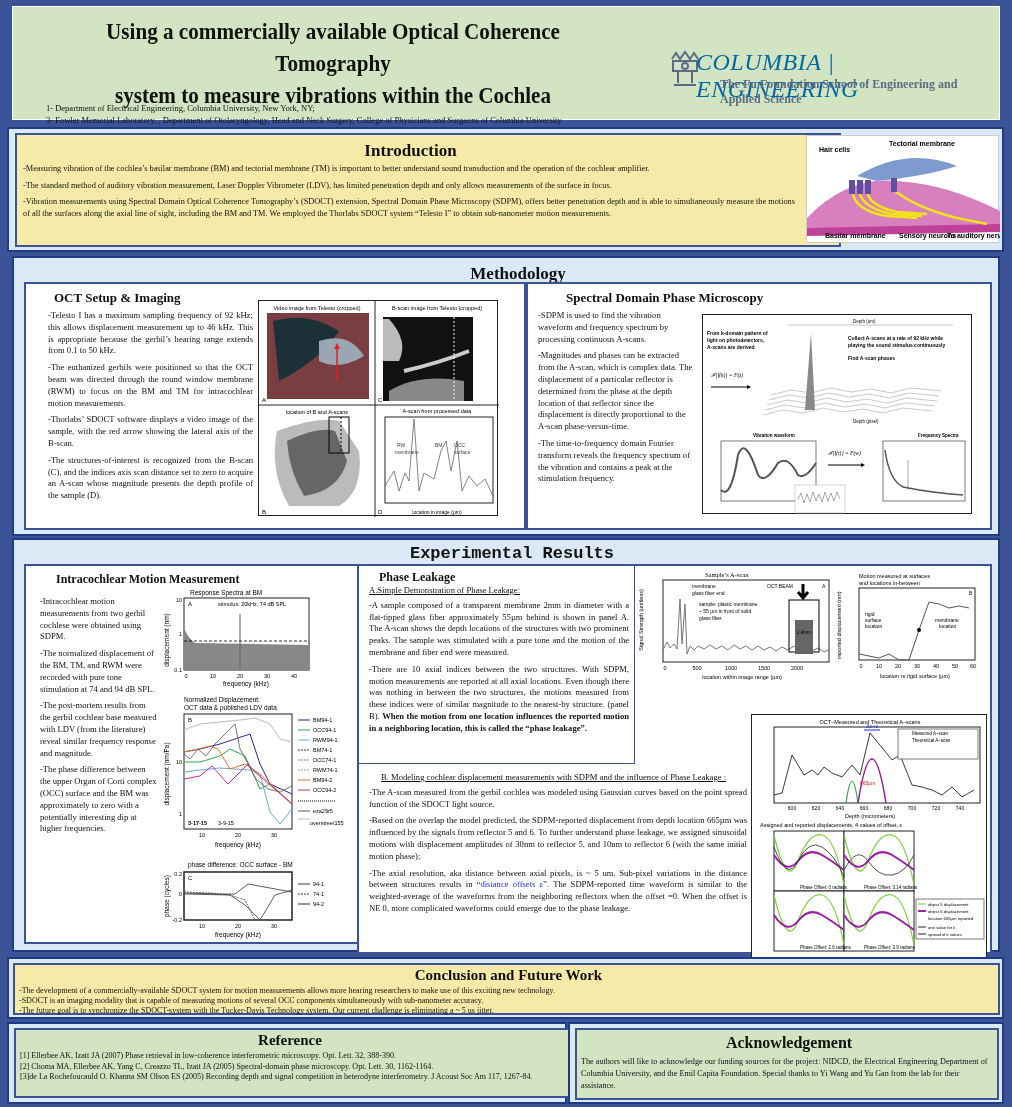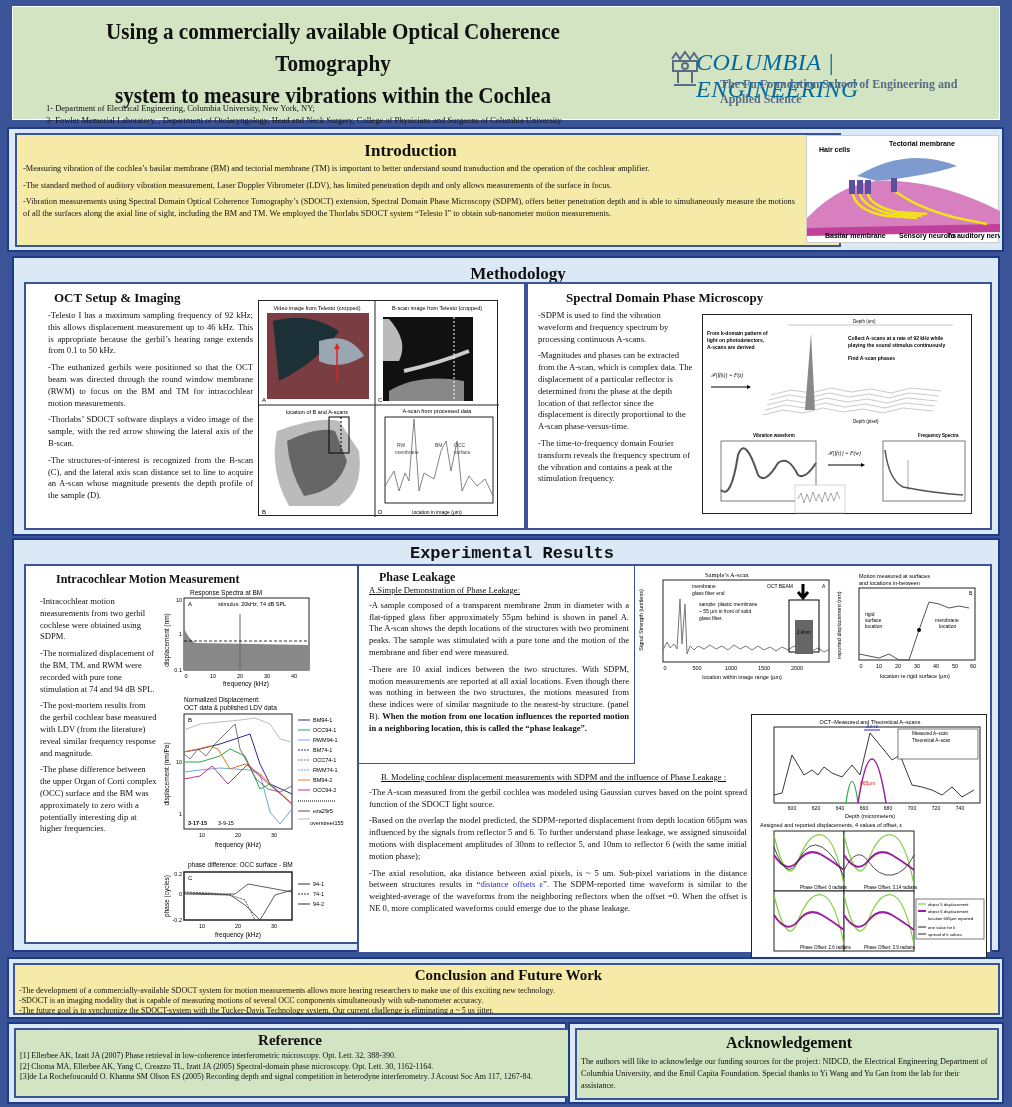--- a/index.html
+++ b/index.html
@@ -123,21 +123,21 @@
 
 <div id="meth-wrap" class="abs outer">
   <div id="meth-title" class="abs panel-title">Methodology</div>
 
   <div id="oct" class="abs">
     <div class="abs sub-title" style="left:28px;top:6px;">OCT Setup &amp; Imaging</div>
     <div class="abs txt" style="left:22px;top:26px;width:205px;">
       <p>-Telesto I has a maximum sampling frequency of 92 kHz; this allows displacement measurement  up to 46 kHz. This is appropriate because the gerbil’s hearing range extends from 0.1 to 50 kHz.</p>
       <p>-The euthanized gerbils were positioned so that the OCT beam was directed through the round window membrane (RWM) to focus on the BM and TM for intracochlear motion measurements.</p>
       <p>-Thorlabs’ SDOCT software displays a video image of the sample, with the red arrow showing the lateral axis of the B-scan.</p>
-      <p>-The structures-of-interest is recognized from the B-scan (C), and the lateral axis scan distance set to line to acquire an A-scan whose magnitude presents the depth profile of the sample (D).</p>
+      <p>-The structures-of-interest is recognized from the B-scan (C), and the indices axis scan distance set to zero to acquire an A-scan whose magnitude presents the depth profile of the sample (D).</p>
     </div>
     <div class="abs fig-box" style="left:232px;top:16px;width:240px;height:216px;">
       <svg width="240" height="216" viewBox="0 0 240 216">
         <line x1="116" y1="0" x2="116" y2="216" stroke="#222"></line>
         <line x1="0" y1="104" x2="240" y2="104" stroke="#222"></line>
         <text x="58" y="9" font-size="5.5" text-anchor="middle" font-family="Liberation Sans, sans-serif">Video image from Telesto (cropped)</text>
         <rect x="8" y="12" width="102" height="86" fill="#7a3e42"></rect>
         <path d="M14 20 Q50 10 80 30 Q60 60 20 80 Z" fill="#1c3038"></path>
         <path d="M60 40 Q90 30 105 55 Q80 70 60 60 Z" fill="#9aa7b2"></path>
         <line x1="78" y1="80" x2="78" y2="45" stroke="#e02020" stroke-width="1.5"></line>

